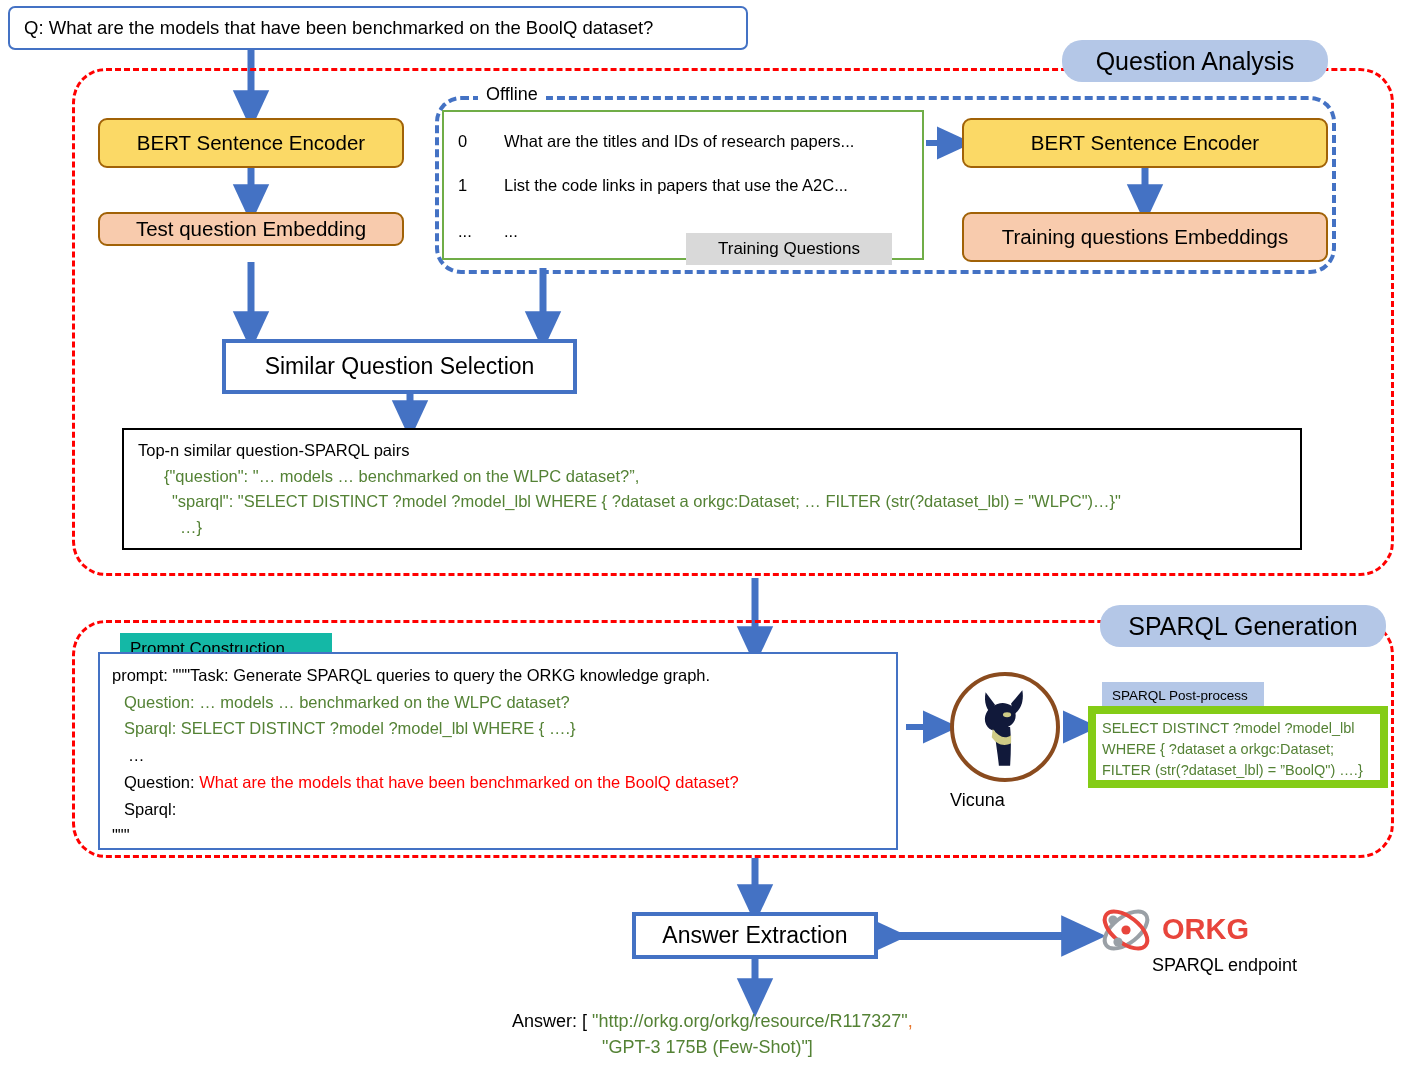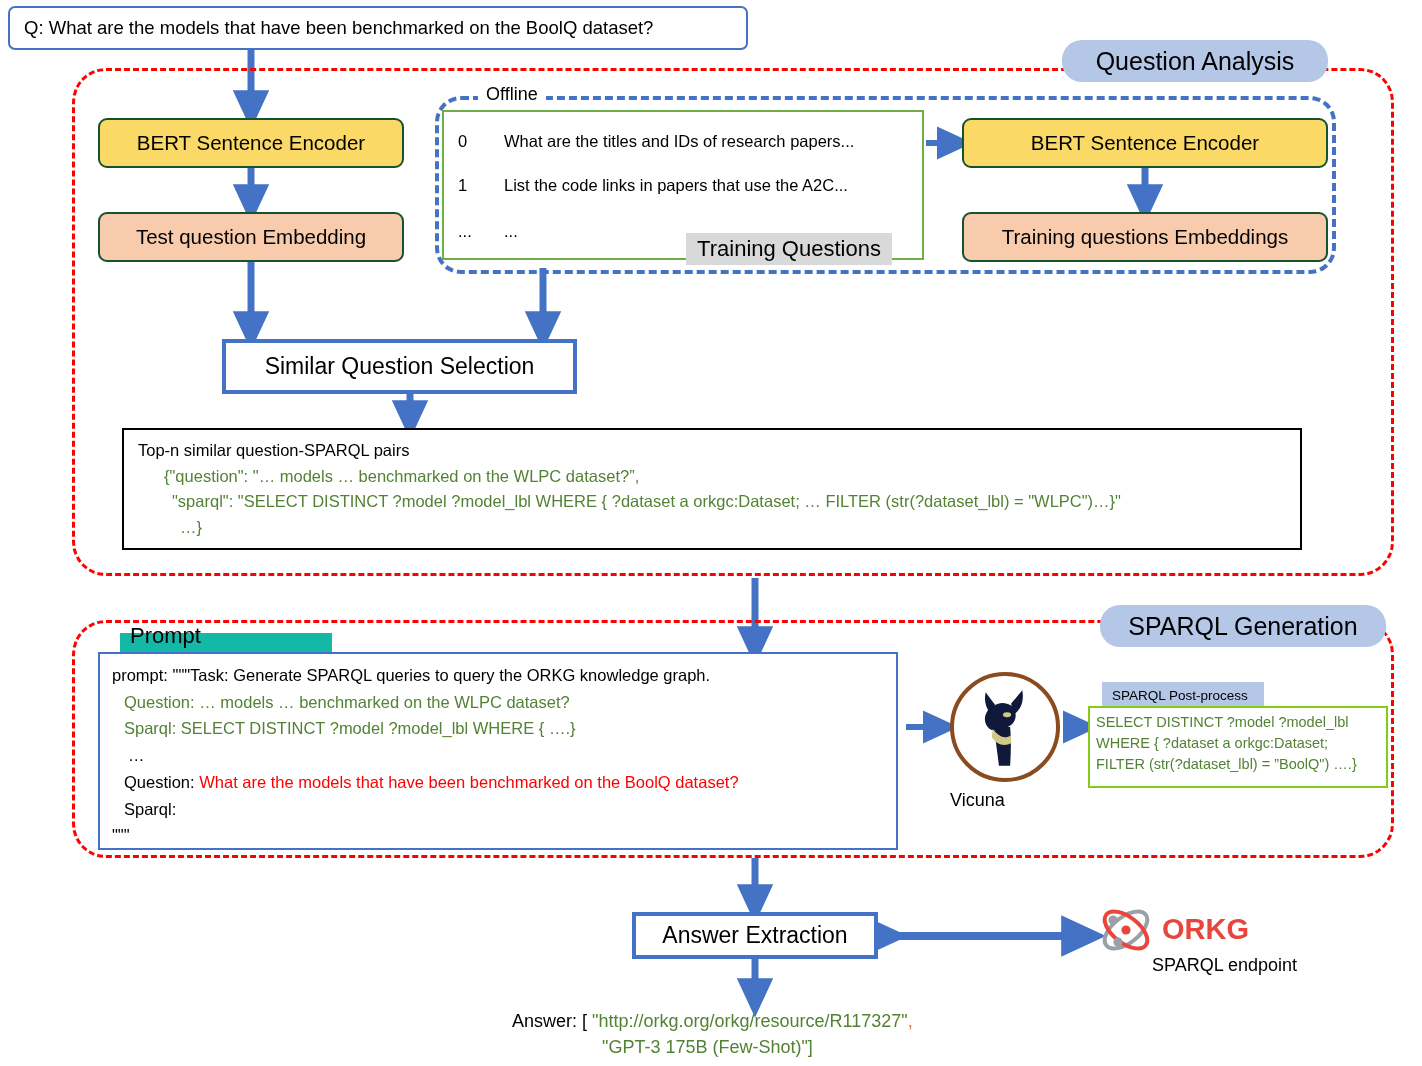--- a/index.html
+++ b/index.html
@@ -44,21 +44,21 @@
     font-size: 25px;
     display: flex; align-items: center; justify-content: center;
     padding: 0 16px;
     border-radius: 20px;
   }
   #chip-question-analysis { left: 1062px; top: 40px; width: 266px; height: 42px; }
   #chip-sparql-generation { left: 1100px; top: 605px; width: 286px; height: 42px; }
 
   
   .label-chip {
-    font-size: 22px;
+    font-size: 17px;
     display: flex; align-items: center;
     padding: 0 10px;
     color: #000;
   }
   #chip-training-questions {
     background: #D9D9D9;
     left: 686px; top: 233px; width: 206px; height: 32px;
     justify-content: center;
   }
   #chip-prompt-construction {
@@ -80,32 +80,32 @@
   #offline-label {
     left: 478px; top: 84px;
     background: #ffffff;
     padding: 0 8px;
     font-size: 18px;
     color: #000;
   }
 
   
   .proc-box {
-    border: 2px solid #14532d;
+    border: 2px solid #a16207;
     border-radius: 9px;
     display: flex; align-items: center; justify-content: center;
     font-size: 20.5px;
     color: #000;
     text-align: center;
   }
   .yellow { background: #FBD966; }
   .peach  { background: #F8CBAD; }
 
   #box-bert-left   { left: 98px;  top: 118px; width: 306px; height: 50px; }
-  #box-test-embed  { left: 98px;  top: 212px; width: 306px; height: 50px; }
+  #box-test-embed  { left: 98px;  top: 212px; width: 306px; height: 34px; }
   #box-bert-right  { left: 962px; top: 118px; width: 366px; height: 50px; }
   #box-train-embed { left: 962px; top: 212px; width: 366px; height: 50px; }
 
   
   #box-similar-selection {
     left: 222px; top: 339px; width: 355px; height: 55px;
     border: 4px solid #4472C4;
     background: #ffffff;
     display: flex; align-items: center; justify-content: center;
     font-size: 23px; color: #000;
@@ -166,21 +166,21 @@
     overflow: hidden;
   }
   #vicuna-label {
     left: 950px; top: 790px; width: 110px;
     text-align: left; font-size: 18px; color: #000;
   }
 
   
   #postprocess-box {
     left: 1088px; top: 706px; width: 300px; height: 82px;
-    border: 2px solid #84cc16;
+    border: 8px solid #84cc16;
     background: #ffffff;
     padding: 4px 0 0 6px;
     font-size: 14.5px;
     line-height: 1.45;
     color: #548235;
     white-space: nowrap;
   }
 
   
   #box-answer-extraction {

